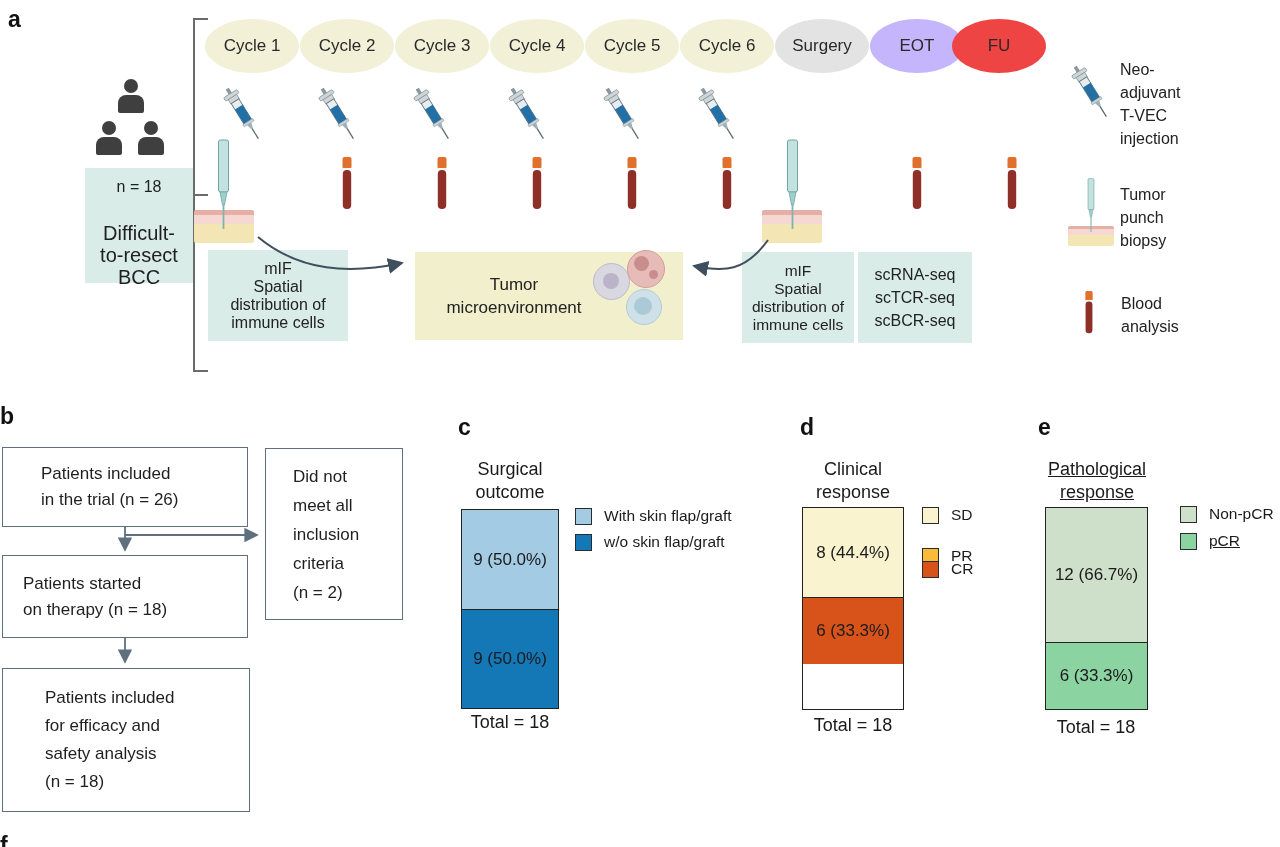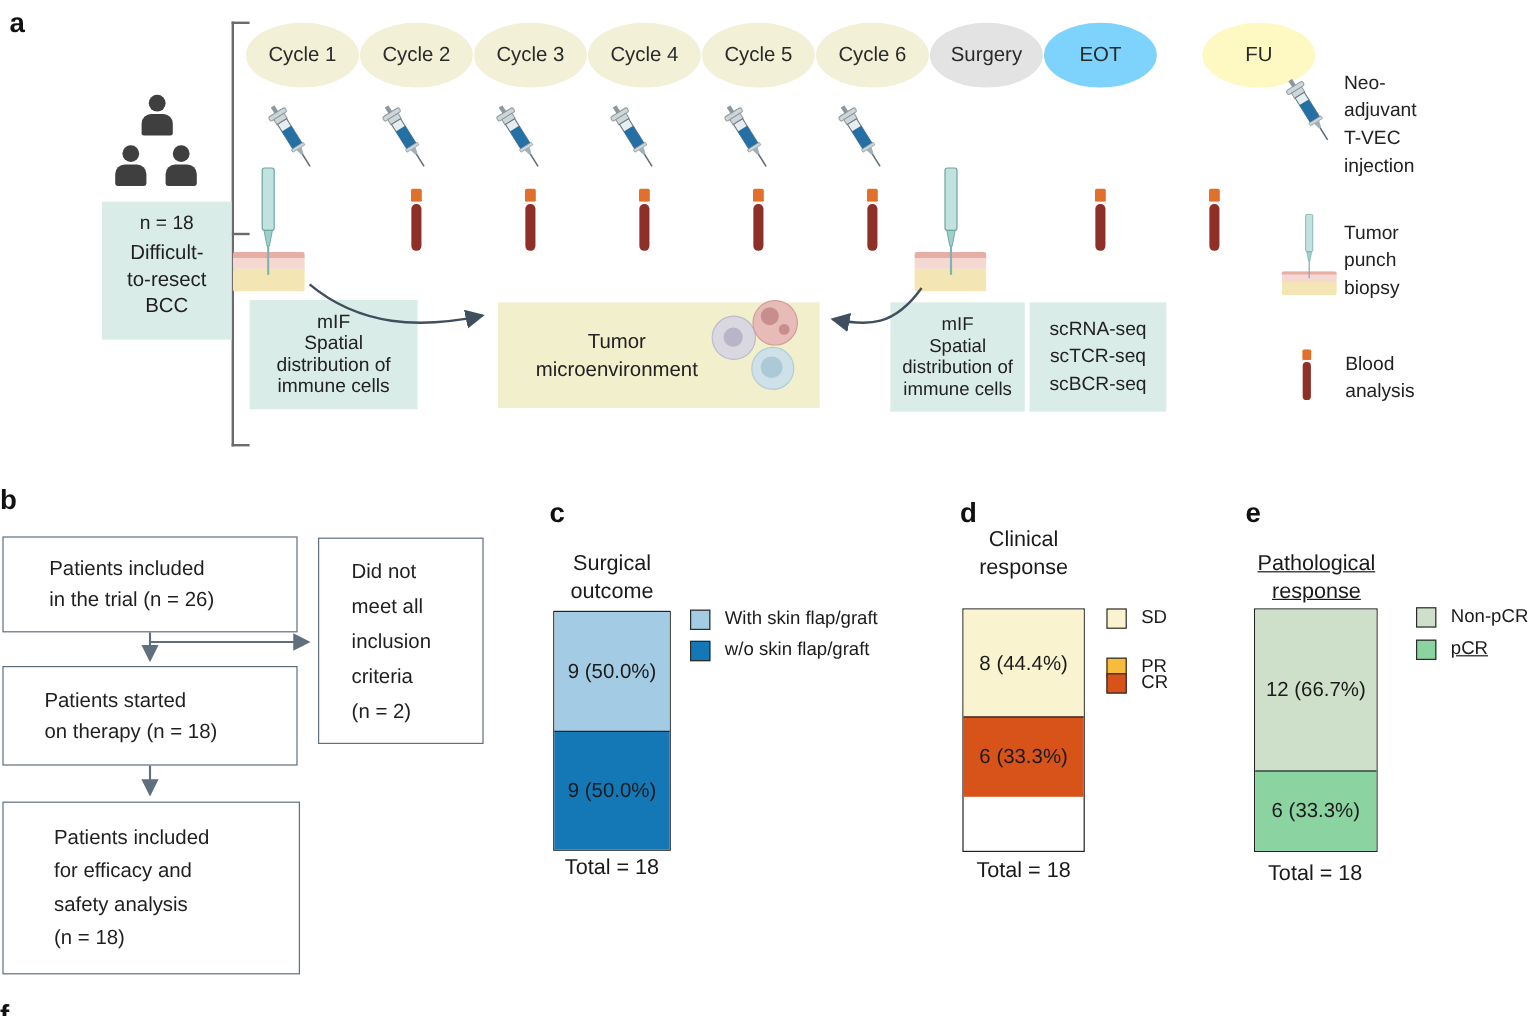--- a/index.html
+++ b/index.html
@@ -65,34 +65,34 @@
     <div class="head" style="width:14px;height:14px;"></div>
       <div class="torso" style="width:26px;height:18px;"></div>
   </div>
   <div class="person" style="left:137px;top:121px;width:28px;">
     <div class="head" style="width:14px;height:14px;"></div>
       <div class="torso" style="width:26px;height:18px;"></div>
   </div>
 
   <div class="abs" style="left:85px;top:168px;width:108px;height:115px;background:#d9ece8;text-align:center;">
     <div style="margin-top:10px;font-size:16px;">n = 18</div>
-    <div class="pre" style="margin-top:4px;font-size:17px;line-height:22px;">Difficult-
+    <div class="pre" style="margin-top:26px;font-size:20px;line-height:22px;">Difficult-
 to-resect
 BCC</div>
   </div>
 
   <div class="oval" style="left:205px;top:19px;background:#f2f0d6;">Cycle 1</div>
   <div class="oval" style="left:300px;top:19px;background:#f2f0d6;">Cycle 2</div>
   <div class="oval" style="left:395px;top:19px;background:#f2f0d6;">Cycle 3</div>
   <div class="oval" style="left:490px;top:19px;background:#f2f0d6;">Cycle 4</div>
   <div class="oval" style="left:585px;top:19px;background:#f2f0d6;">Cycle 5</div>
   <div class="oval" style="left:680px;top:19px;background:#f2f0d6;">Cycle 6</div>
   <div class="oval" style="left:775px;top:19px;background:#e3e3e3;">Surgery</div>
-  <div class="oval" style="left:870px;top:19px;background:#7dd3fc;">EOT</div>
-  <div class="oval" style="left:1002px;top:19px;background:#fef9c3;">FU</div>
+  <div class="oval" style="left:870px;top:19px;background:#c4b5fd;">EOT</div>
+  <div class="oval" style="left:952px;top:19px;background:#ef4444;">FU</div>
 
   <svg class="syr" style="left:230px;top:84px;" viewBox="0 0 26 60">
       <rect x="11.2" y="0" width="3.6" height="7" fill="#8d989e"></rect>
       <rect x="5" y="6" width="16" height="4" rx="1.5" fill="#cfd6d9" stroke="#8d989e" stroke-width="0.8"></rect>
       <rect x="8" y="10" width="10" height="5" fill="#cfd6d9" stroke="#8d989e" stroke-width="0.8"></rect>
       <rect x="8.5" y="15" width="9" height="24" fill="#e8eef0" stroke="#6a7a82" stroke-width="0.9"></rect>
       <rect x="8.5" y="22" width="9" height="17" fill="#2470a5"></rect>
       <rect x="7.2" y="39" width="11.6" height="2.5" fill="#cfd6d9" stroke="#8d989e" stroke-width="0.6"></rect>
       <polygon points="10.5,41.5 15.5,41.5 14,47 12,47" fill="#9fb0b8"></polygon>
       <line x1="13" y1="47" x2="13" y2="59" stroke="#5d6d75" stroke-width="1.3"></line>
@@ -287,21 +287,21 @@
     <div class="pre">Patients included
 in the trial (n = 26)</div>
   </div>
   <div class="fc-box" style="left:265px;top:448px;width:138px;height:172px;padding-left:27px;line-height:29px;">
     <div class="pre">Did not
 meet all
 inclusion
 criteria
 (n = 2)</div>
   </div>
-  <div class="fc-box" style="left:2px;top:555px;width:246px;height:83px;padding-left:34px;">
+  <div class="fc-box" style="left:2px;top:555px;width:246px;height:83px;padding-left:20px;">
     <div class="pre">Patients started
 on therapy (n = 18)</div>
   </div>
   <div class="fc-box" style="left:2px;top:668px;width:248px;height:144px;padding-left:42px;line-height:28px;">
     <div class="pre">Patients included
 for efficacy and
 safety analysis
 (n = 18)</div>
   </div>
 
@@ -327,21 +327,21 @@
     <span class="swatch" style="background: rgb(163, 203, 227);"></span>
     <span>With skin flap/graft</span>
   </div>
   <div class="legend-item" style="left:575px;top:533px;">
     <span class="swatch" style="background: rgb(20, 119, 182);"></span>
     <span>w/o skin flap/graft</span>
   </div>
   <div class="total" style="left:450px;top:712px;width:120px;">Total = 18</div>
 
   <div class="panel-label" style="left:800px;top:414px;">d</div>
-  <div class="chart-title pre" style="left:793px;top:438px;width:120px;">Clinical
+  <div class="chart-title pre" style="left:793px;top:458px;width:120px;">Clinical
 response</div>
   <div class="bar" style="left:802px;top:507px;width:102px;height:203px;">
     <div class="seg" style="height: 44.4%; background: rgb(250, 243, 207);">8 (44.4%)</div>
     <div class="seg" style="height: 33.3%; background: rgb(216, 83, 26);">6 (33.3%)</div>
   </div>
   <div class="legend-item" style="left:922px;top:506px;">
     <span class="swatch" style="background: rgb(250, 243, 207);"></span>
     <span>SD</span>
   </div>
   <div class="legend-item" style="left:922px;top:547px;">

